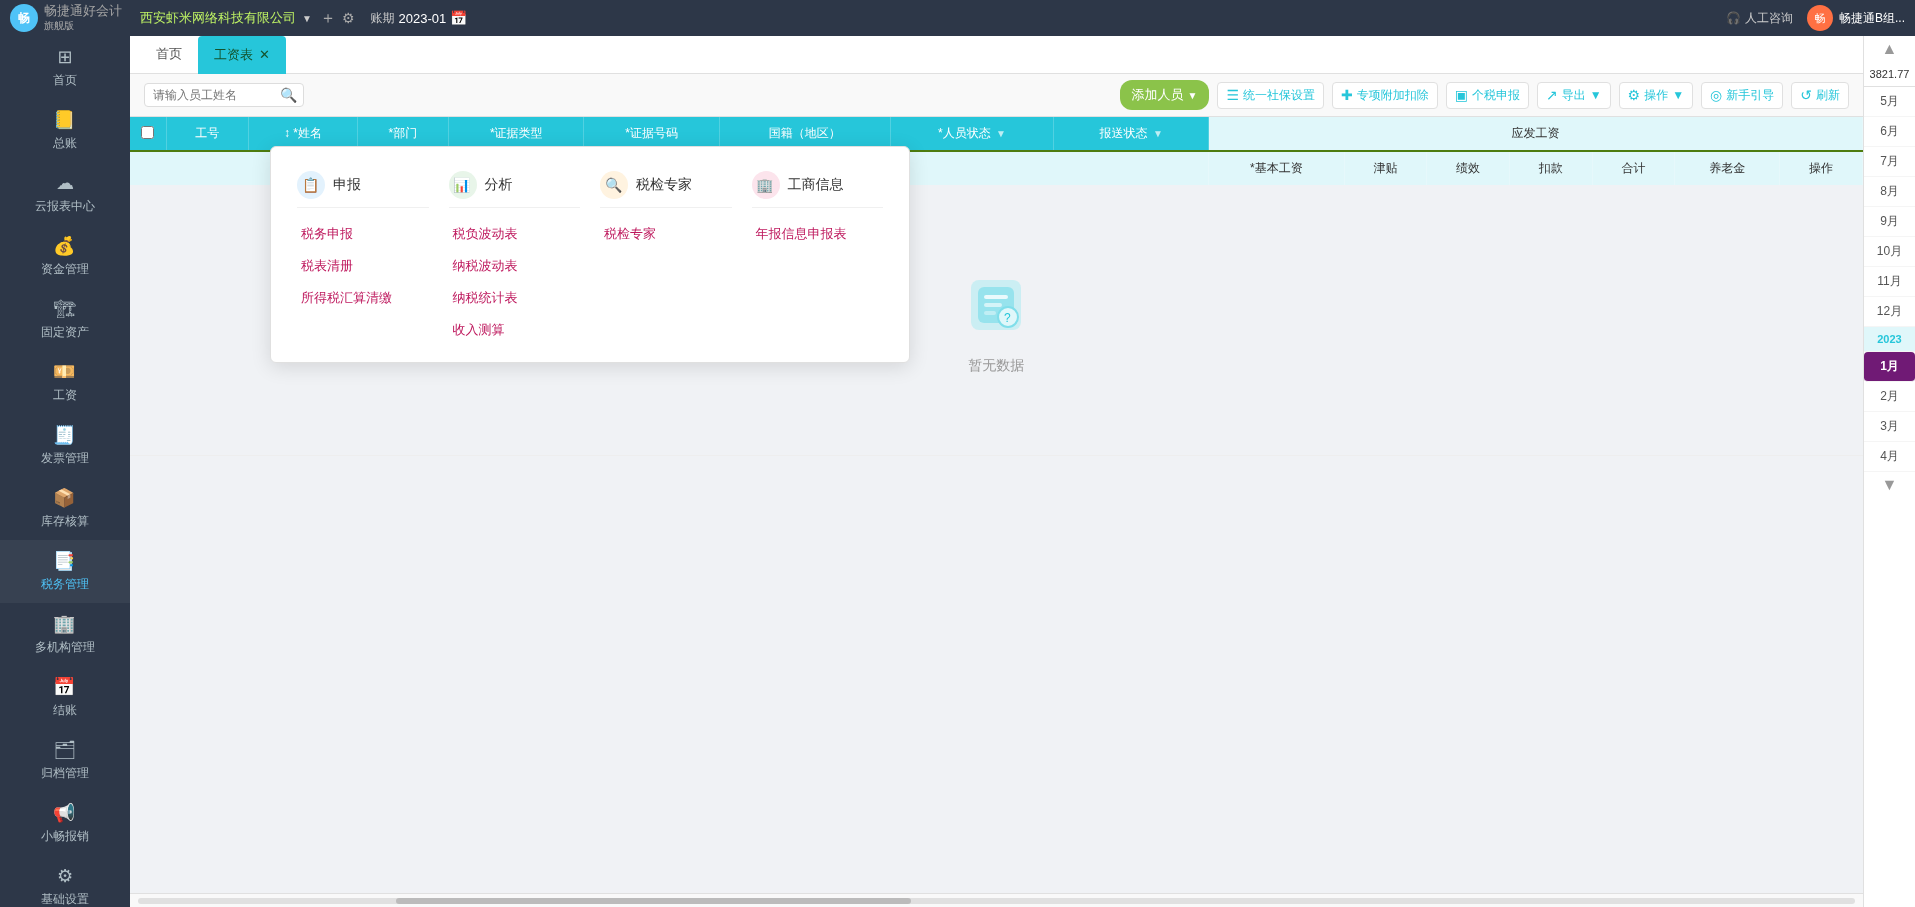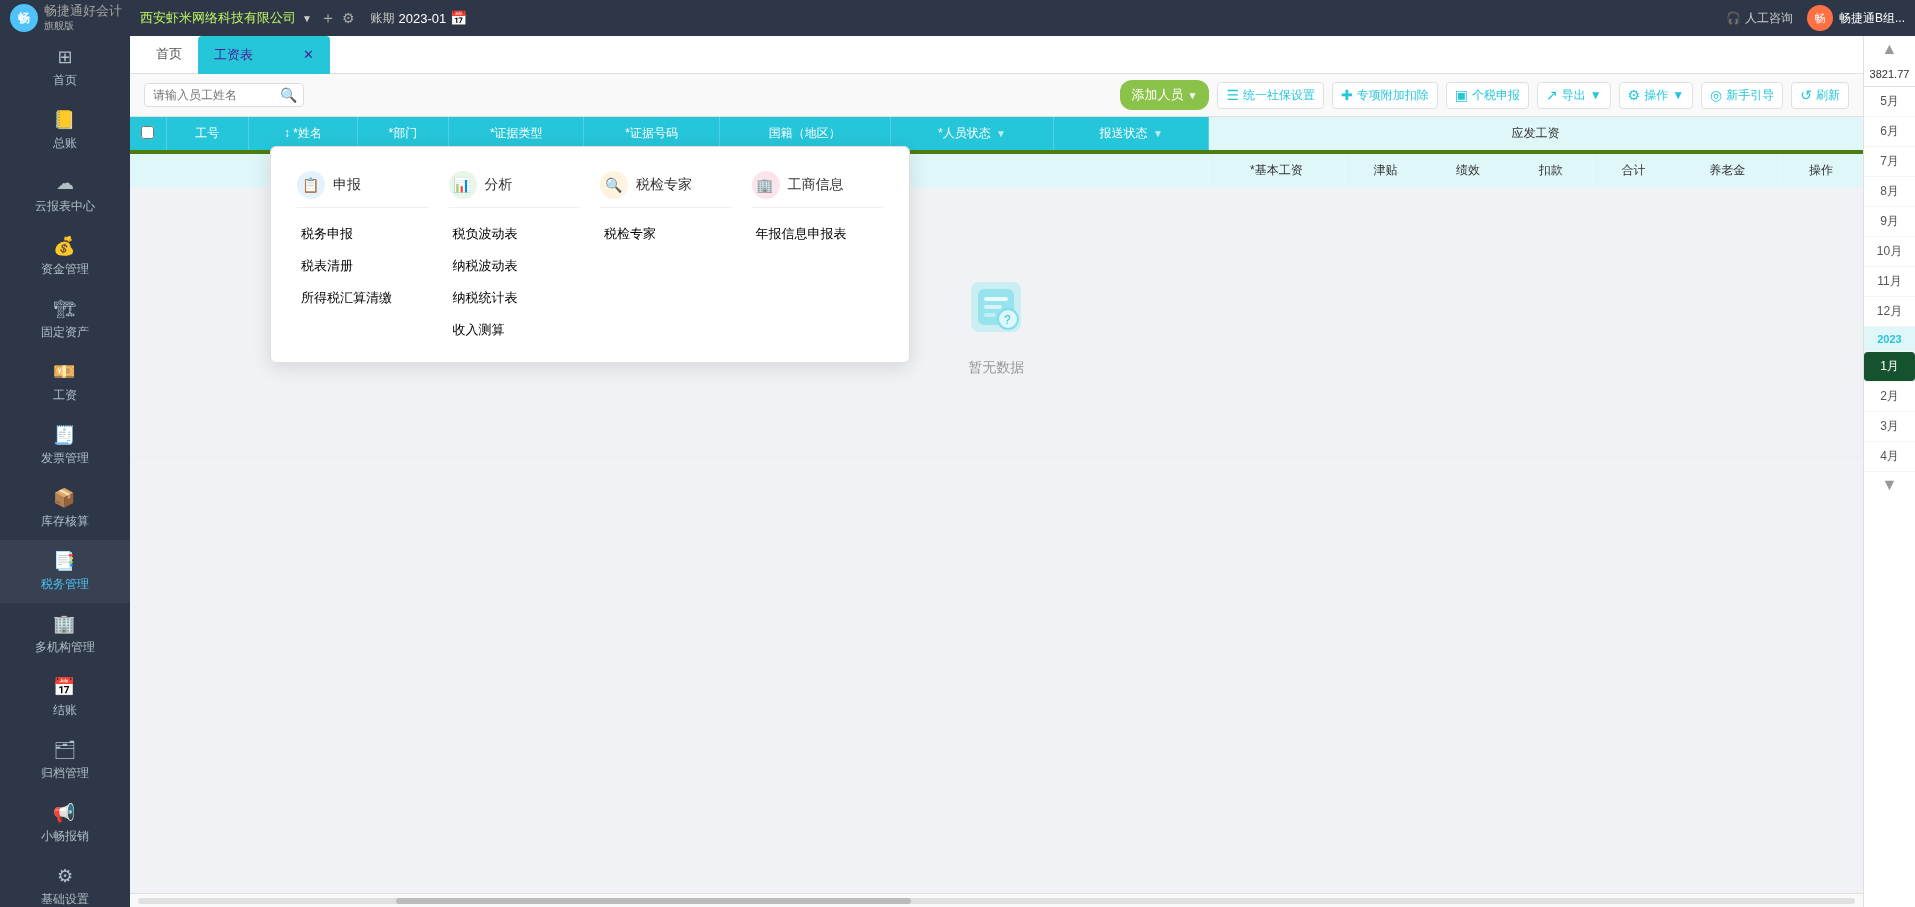--- a/index.html
+++ b/index.html
@@ -36,21 +36,21 @@
     .sidebar-item.active { background: #374151; color: #4fc3f7; }
     .sidebar-item .s-icon { font-size: 18px; }
     .sidebar-item .s-label { font-size: 12px; text-align: center; }
 
     
     .content-area { flex: 1; display: flex; flex-direction: column; background: #f0f2f5; overflow: hidden; position: relative; }
 
     
     .tab-bar { display: flex; align-items: center; background: #fff; border-bottom: 1px solid #e0e0e0; height: 38px; padding: 0 10px; }
     .tab-item { padding: 0 16px; height: 38px; display: flex; align-items: center; cursor: pointer; font-size: 13px; color: #555; border-bottom: 2px solid transparent; }
-    .tab-item.active { color: #4c1d95; background: #26c6da; border-radius: 4px 4px 0 0; border-bottom: none; gap: 44px; }
+    .tab-item.active { color: #14532d; background: #26c6da; border-radius: 4px 4px 0 0; border-bottom: none; }
     .tab-item.active .tab-close { display: inline; margin-left: 6px; cursor: pointer; }
     .tab-close { display: none; }
     .tab-home { color: #555; }
 
     
     .toolbar { display: flex; align-items: center; background: #f9f9f9; border-bottom: 1px solid #e0e0e0; padding: 6px 14px; gap: 8px; }
     .search-input-wrap { position: relative; }
     .search-input { border: 1px solid #ddd; border-radius: 4px; padding: 4px 28px 4px 8px; font-size: 12px; width: 160px; outline: none; }
     .search-icon-btn { position: absolute; right: 6px; top: 50%; transform: translateY(-50%); color: #999; font-size: 14px; cursor: pointer; }
     .add-person-btn { background: #8bc34a; color: #fff; border: none; border-radius: 12px; padding: 6px 12px; font-size: 13px; cursor: pointer; display: flex; align-items: center; gap: 4px; margin-left: auto; }
@@ -60,21 +60,21 @@
 
     
     .table-wrap { overflow: auto; flex: 1; }
     .data-table { width: 100%; border-collapse: collapse; padding-left: 29px; }
     .data-table thead tr { background: #26c6da; color: #fff; }
     .data-table thead th { padding: 8px 10px; font-size: 12px; font-weight: normal; text-align: center; border-right: 1px solid rgba(255,255,255,0.2); white-space: nowrap; }
     .data-table thead th:first-child { width: 36px; }
     .data-table tbody tr:nth-child(even) { background: #f9fafb; }
     .data-table tbody td { padding: 8px 10px; font-size: 12px; text-align: center; border-bottom: 1px solid #eee; }
     .sub-header { background: #e0f7fa !important; }
-    .sub-header th { color: #333; border-top: 4px solid #4d7c0f; }
+    .sub-header th { color: #333; border-top: 2px solid #4d7c0f; }
 
     
     .empty-state { display: flex; flex-direction: column; align-items: center; justify-content: center; padding: 80px 0; }
     .empty-icon { width: 80px; height: 80px; }
     .empty-text { margin-top: 12px; color: #999; font-size: 14px; }
 
     
     .dropdown-menu-overlay {
       position: absolute;
       top: 110px;
@@ -89,27 +89,27 @@
     }
     .dropdown-grid { display: grid; grid-template-columns: repeat(4, 1fr); padding: 16px; gap: 0; }
     .dropdown-col { padding: 0 10px; }
     .dropdown-col-header { display: flex; align-items: center; gap: 8px; padding: 8px 0; border-bottom: 1px solid #f0f0f0; margin-bottom: 10px; }
     .dropdown-col-header .col-icon { width: 28px; height: 28px; border-radius: 50%; display: flex; align-items: center; justify-content: center; font-size: 14px; }
     .shenb-icon { background: #e3f2fd; color: #1e88e5; }
     .fenxi-icon { background: #e8f5e9; color: #43a047; }
     .tax-expert-icon { background: #fff3e0; color: #fb8c00; }
     .biz-icon { background: #fce4ec; color: #e91e63; }
     .dropdown-col-header span { font-size: 14px; font-weight: normal; color: #333; }
-    .dropdown-item { padding: 7px 4px; font-size: 13px; color: #000000; cursor: pointer; border-radius: 4px; }
+    .dropdown-item { padding: 7px 4px; font-size: 13px; color: #be185d; cursor: pointer; border-radius: 4px; }
 
     
     .time-panel { width: 52px; background: #fff; border-left: 1px solid #e0e0e0; display: flex; flex-direction: column; align-items: center; overflow-y: auto; }
     .time-panel-top { width: 100%; text-align: center; font-size: 11px; color: #333; padding: 6px 2px; border-bottom: 1px solid #e0e0e0; }
     .time-month-item { width: 100%; text-align: center; padding: 6px 2px; font-size: 12px; color: #555; cursor: pointer; border-bottom: 1px solid #f5f5f5; }
-    .time-month-item.active { background: #14532d; color: #fff; border-radius: 4px; }
+    .time-month-item.active { background: #701a75; color: #fff; border-radius: 4px; font-weight: bold; }
     .time-month-item.year-label { font-size: 11px; font-weight: bold; color: #26c6da; background: #e0f7fa; }
     .time-nav-btn { width: 100%; text-align: center; padding: 4px; cursor: pointer; color: #999; font-size: 16px; }
 
     
     .h-scroll-area { height: 14px; background: #f9f9f9; border-top: 1px solid #e0e0e0; display: flex; align-items: center; padding: 0 8px; }
     .h-scrollbar-track { flex: 1; height: 6px; background: #e0e0e0; border-radius: 3px; position: relative; }
     .h-scrollbar-thumb { width: 30%; height: 6px; background: #bbb; border-radius: 3px; position: absolute; left: 15%; }
 
     .filter-icon { font-size: 10px; color: rgba(255,255,255,0.7); margin-left: 2px; }
   </style>

